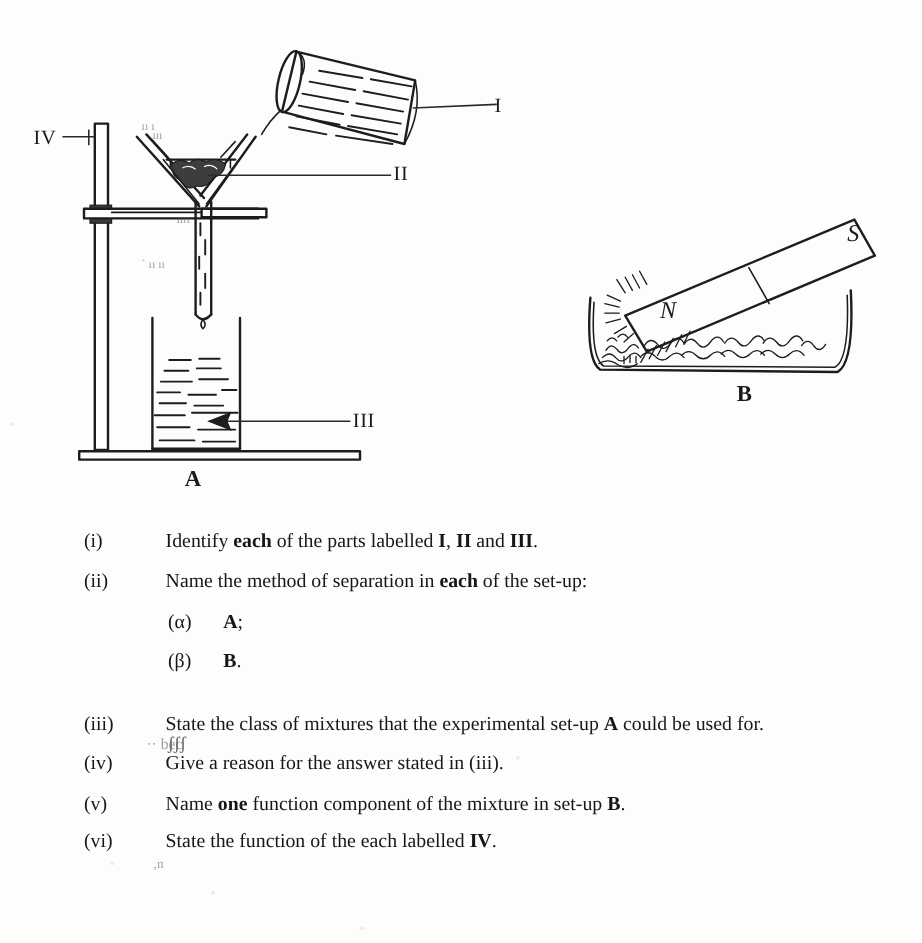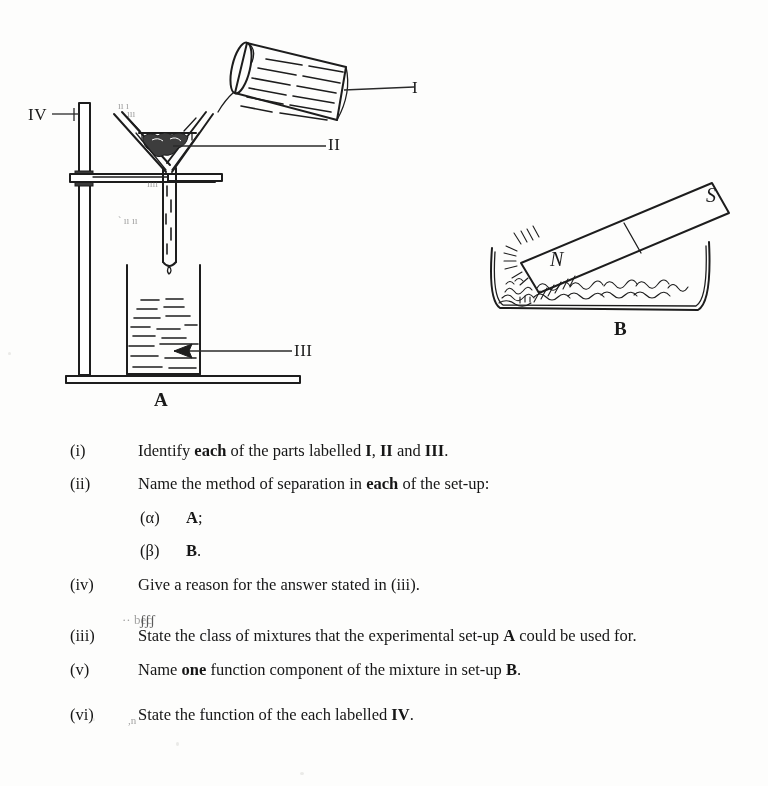--- a/index.html
+++ b/index.html
@@ -288,33 +288,33 @@
         <div class="q-body"><span>Name the method of separation in </span><b>each</b><span> of the set-up:</span></div>
       </div>
       <div class="q-row q-sub" style="margin-top: 12px;">
         <div class="q-num">(α)</div>
         <div class="q-body"><b>A</b><span>;</span></div>
       </div>
       <div class="q-row q-sub" style="margin-top: 12px;">
         <div class="q-num">(β)</div>
         <div class="q-body"><b>B</b><span>.</span></div>
       </div>
+      <div class="q-row" style="margin-top: 30px;">
+        <div class="q-num">(iii)</div>
+        <div class="q-body"><span>State the class of mixtures that the experimental set-up </span><b>A</b><span> could be used for.</span></div>
+      </div>
       <div class="q-row" style="margin-top: 12px;">
         <div class="q-num">(iv)</div>
         <div class="q-body"><span>Give a reason for the answer stated in (iii).</span></div>
       </div>
-      <div class="q-row" style="margin-top: 30px;">
-        <div class="q-num">(iii)</div>
-        <div class="q-body"><span>State the class of mixtures that the experimental set-up </span><b>A</b><span> could be used for.</span></div>
-      </div>
       <div class="q-row" style="margin-top: 12px;">
         <div class="q-num">(v)</div>
         <div class="q-body"><span>Name </span><b>one</b><span> function component of the mixture in set-up </span><b>B</b><span>.</span></div>
       </div>
-      <div class="q-row" style="margin-top: 24px; align-items: center;">
+      <div class="q-row" style="margin-top: 10px; align-items: center;">
         <div class="q-num">(vi)</div>
         <div class="q-body"><span>State the function of the each labelled </span><b>IV</b><span>.</span></div>
       </div>
     </div>
 
   <div class="smudge" style="left:140px; top:588px; font-size:15px; opacity:0.8; color:#333;margin-top:24px;">ʃʃʃ</div>
   <div class="smudge" style="left:122px; top:612px; font-size:13px;">·· bec</div>
   <div class="smudge" style="left:128px; top:714px; font-size:11px;">,n</div>
   <div class="scan-noise" style="left:8px; top:352px; width:3px; height:3px;"></div>
   <div class="scan-noise" style="left:430px; top:630px; width:3px; height:3px;"></div>

